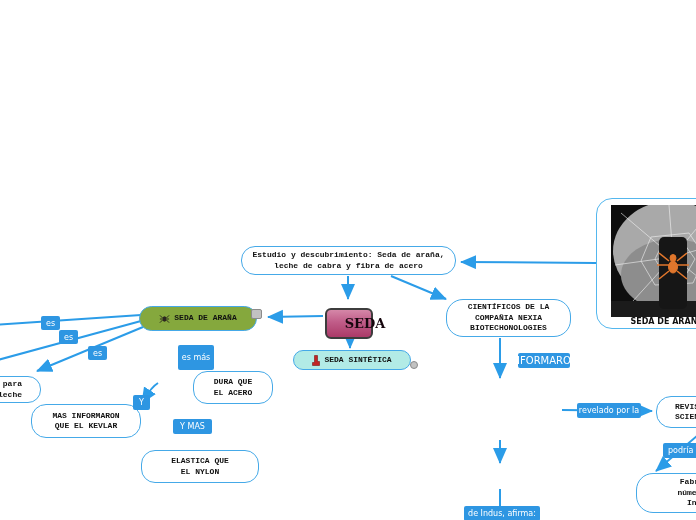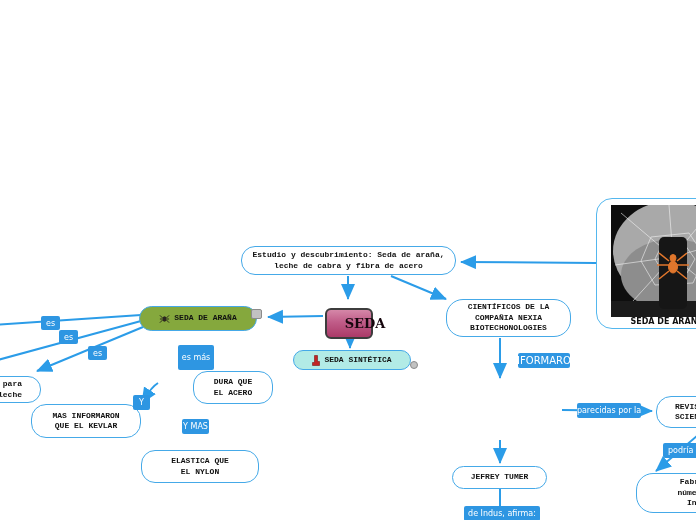--- a/index.html
+++ b/index.html
@@ -132,23 +132,20 @@
 leche</span>
   </div>
 
   <div class="bubble" style="left:446px;top:299px;width:125px;height:38px;border-radius:17px;">
     <span class="node-text">CIENTÍFICOS DE LA
 COMPAÑIA NEXIA
 BIOTECHONOLOGIES</span>
   </div>
 
 
-  <div class="bubble" style="left:452px;top:466px;width:95px;height:23px;border-radius:12px;">
-    <span class="node-text">JEFREY TUMER</span>
-  </div>
 
   <div class="bubble" style="left:656px;top:396px;width:92px;height:32px;border-radius:15px;justify-content:flex-start;padding-left:18px;text-align:left;">
     <span class="node-text">REVISTA
 SCIENCE</span>
   </div>
 
   <div class="bubble" style="left:636px;top:473px;width:126px;height:40px;border-radius:17px;">
     <span class="node-text">Fabricar
 número de
 Indus</span>
@@ -162,29 +159,29 @@
   </div>
   <div class="lbl" style="left:88px;top:346px;width:19px;height:14px;">
     <span>es</span>
   </div>
   <div class="lbl" style="left:178px;top:345px;width:36px;height:25px;">
     <span>es más</span>
   </div>
   <div class="lbl" style="left:133px;top:395px;width:17px;height:15px;">
     <span>Y</span>
   </div>
-  <div class="lbl" style="left:182px;top:419px;width:27px;height:15px;">
+  <div class="lbl" style="left:173px;top:419px;width:39px;height:15px;">
     <span>Y MAS</span>
   </div>
   <div class="lbl" style="left:474px;top:353px;width:52px;height:15px;font-size:10px;margin-left:44px;">
     <span>INFORMARON</span>
   </div>
   <div class="lbl" style="left:464px;top:506px;width:76px;height:15px;">
     <span>de Indus, afirma:</span>
   </div>
   <div class="lbl" style="left:577px;top:403px;width:64px;height:15px;">
-    <span>parecidas por la</span>
+    <span>revelado por la</span>
   </div>
   <div class="lbl" style="left:663px;top:443px;width:62px;height:15px;justify-content:flex-start;padding-left:5px;">
     <span>podría ser</span>
   </div>
 
 </div>
 
 </body></html>

